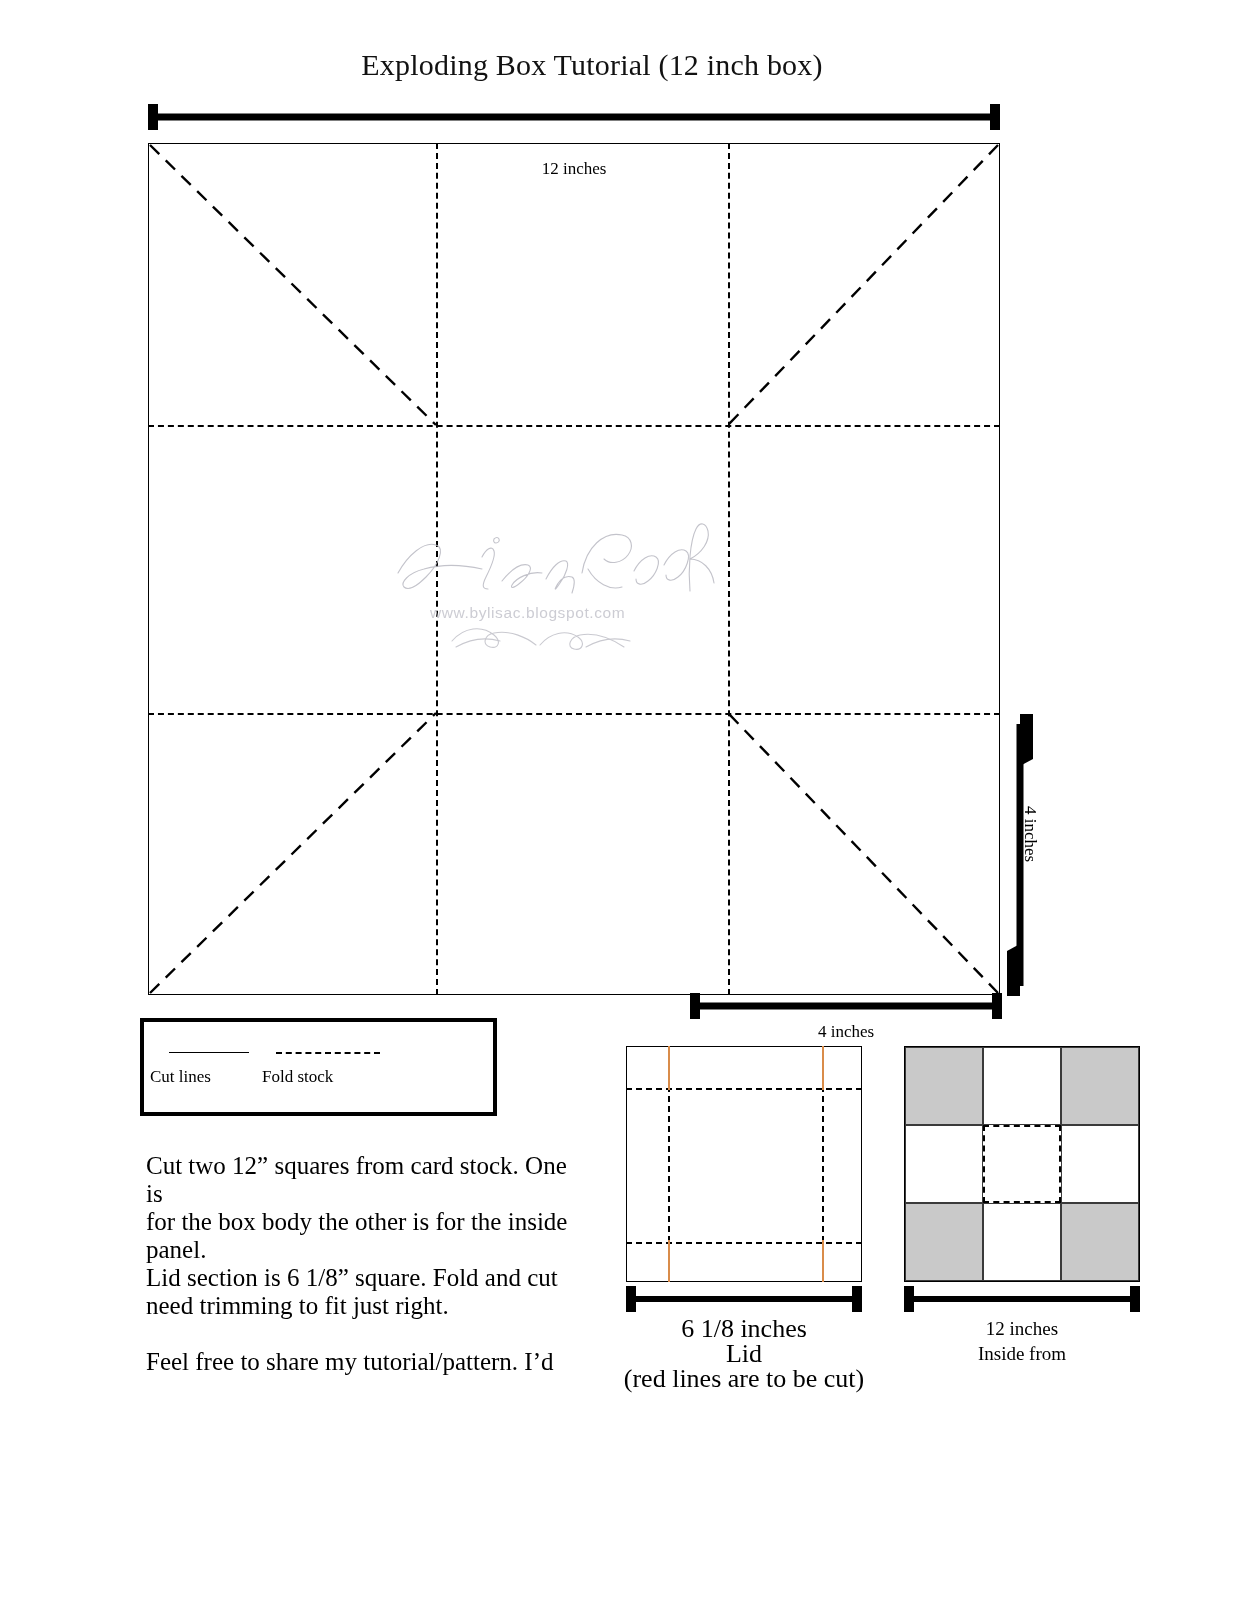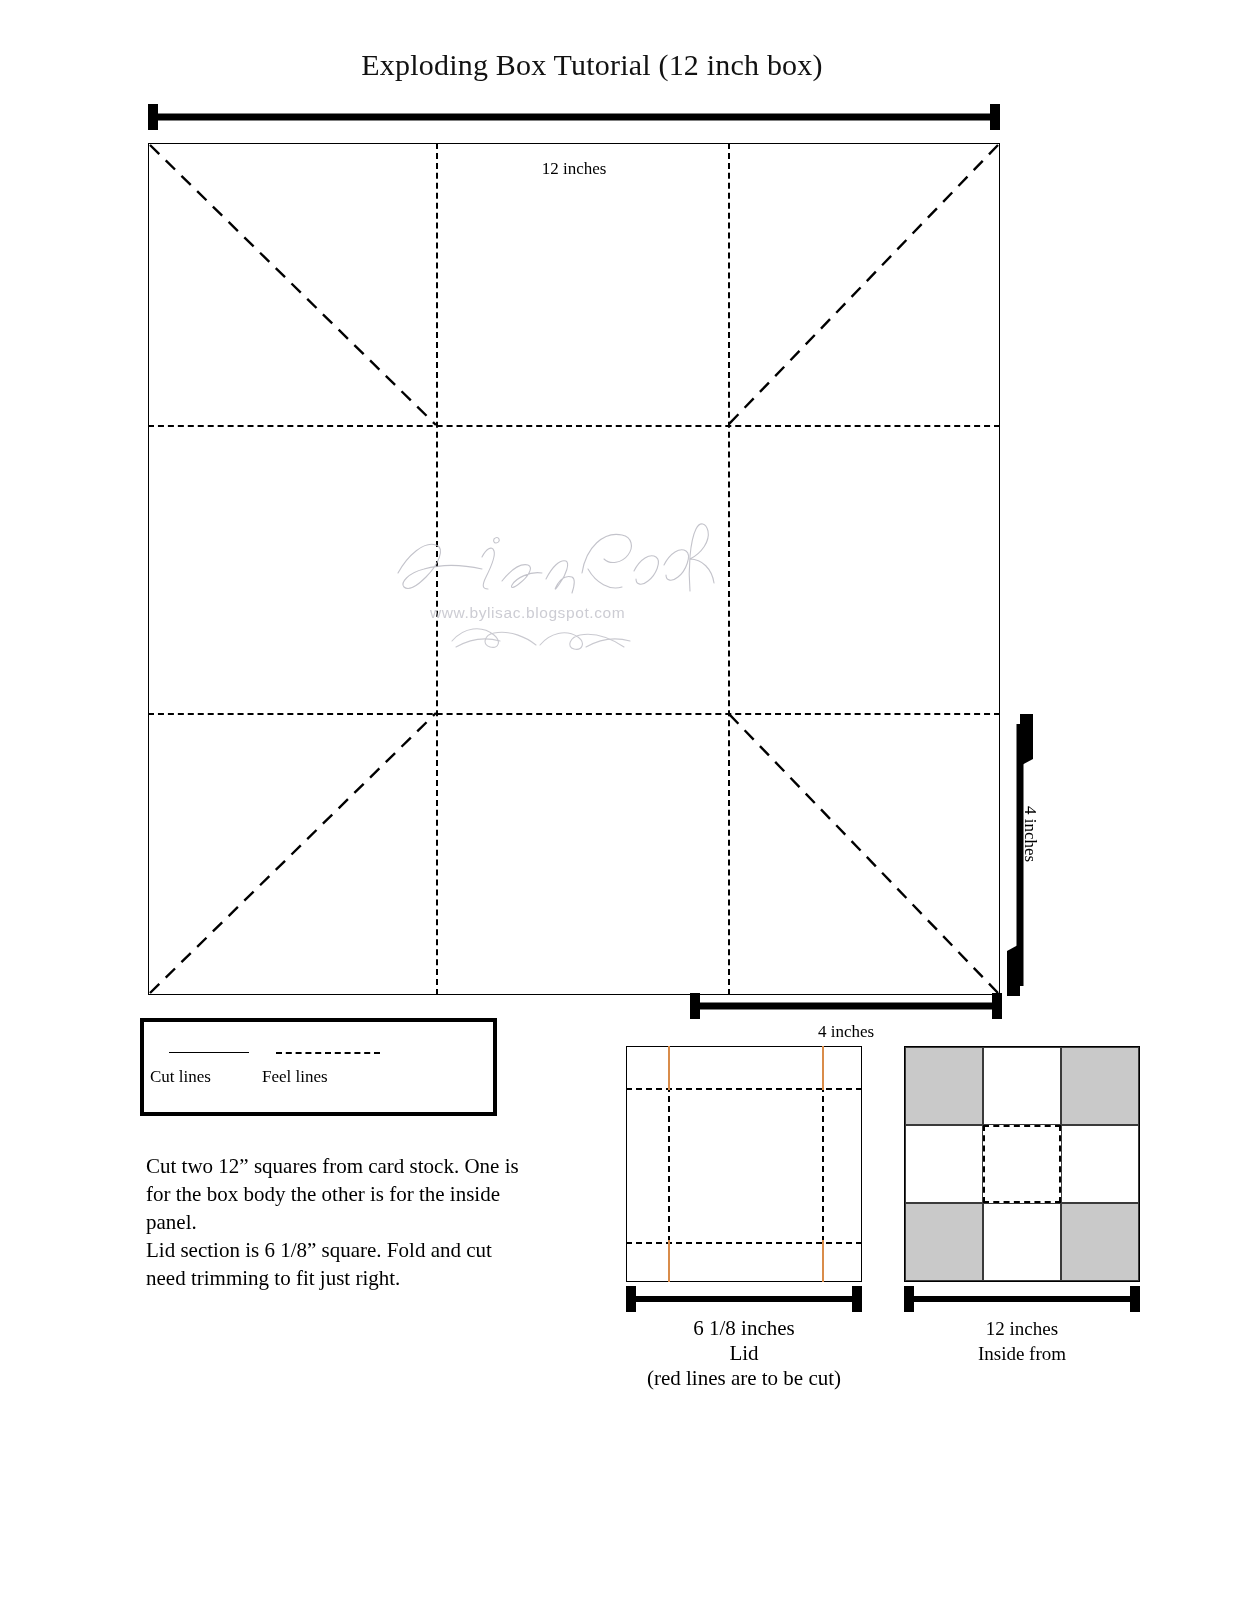--- a/index.html
+++ b/index.html
@@ -165,21 +165,21 @@
     border: 1.6px solid #555555;
     box-sizing: border-box;
   }
 
   
   #instructions {
     position: absolute;
     left: 146px;
     top: 1152px;
     width: 440px;
-    font-size: 21px;
+    font-size: 25px;
     line-height: 28px;
   }
   #instructions p { margin: 0; }
   #instructions .gap { height: 28px; }
 
   
   #lid-diagram {
     position: absolute;
     left: 626px;
     top: 1046px;
@@ -210,21 +210,21 @@
     width: 0;
     border-left: 2.2px solid #d98c4a;
   }
   #dim-lid { left: 626px; top: 1286px; width: 236px; }
   #lid-captions {
     position: absolute;
     left: 594px;
     top: 1316px;
     width: 300px;
     text-align: center;
-    font-size: 21px;
+    font-size: 26px;
     line-height: 25px;
   }
 
   
   #inside-panel {
     position: absolute;
     left: 904px;
     top: 1046px;
     width: 236px;
     height: 236px;
@@ -342,32 +342,33 @@
     <div class="legend-swatch-row">
       <div class="swatch-solid"></div>
     </div>
     <div class="legend-label">Cut lines</div>
   </div>
 
   <div class="legend-col" style="left:118px; width:132px;">
     <div class="legend-swatch-row">
       <div class="swatch-dashed"></div>
     </div>
-    <div class="legend-label">Feel lines</div>
+    <div class="legend-label">Fold stock</div>
   </div>
 
 </div>
 
 <div id="instructions">
   <p>Cut two 12” squares from card stock.  One is</p>
   <p>for the box body the other is for the inside</p>
   <p>panel.</p>
   <p>Lid section is 6 1/8” square.  Fold and cut</p>
   <p>need trimming to fit just right.</p>
   <div class="gap"></div>
+  <p>Feel free to share my tutorial/pattern.  I’d</p>
 </div>
 
 <div id="lid-diagram">
   <div id="lid-border"></div>
   <div class="lid-fold-h" style="top:42px;"></div>
   <div class="lid-fold-h" style="top:196px;"></div>
   <div class="lid-fold-v" style="left:42px;"></div>
   <div class="lid-fold-v" style="left:196px;"></div>
   <div class="cut-red" style="left:42px; top:0; height:44px;"></div>
   <div class="cut-red" style="left:196px; top:0; height:44px;"></div>

